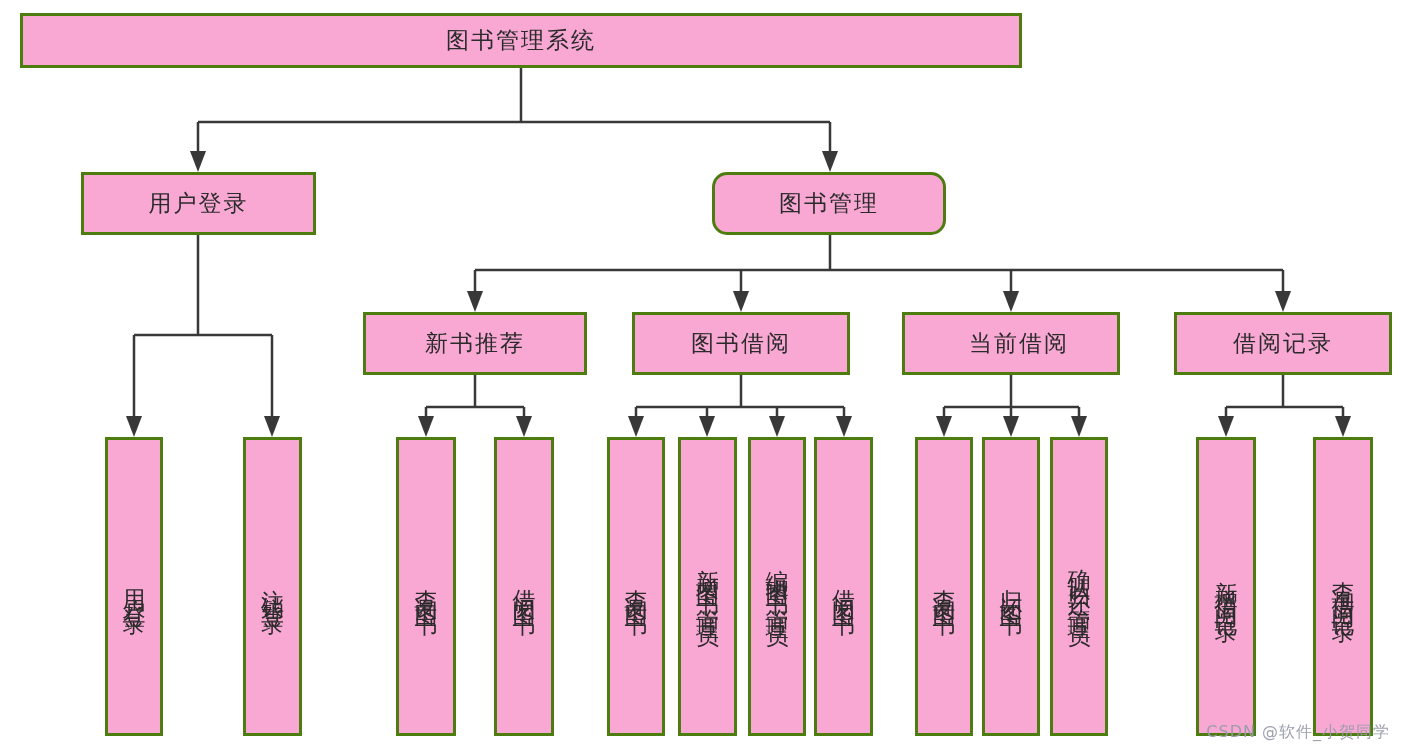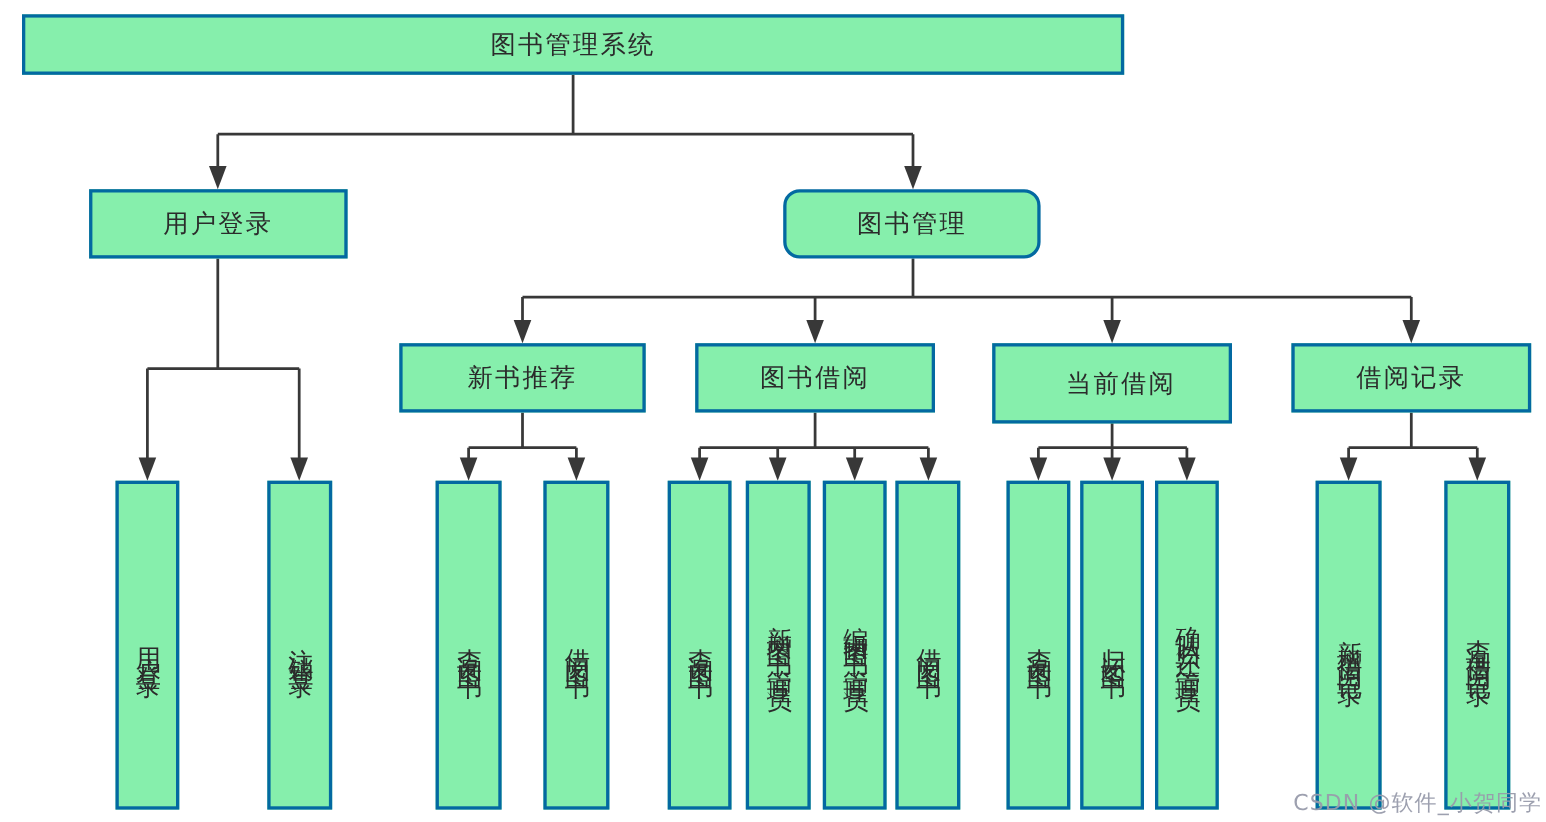--- a/index.html
+++ b/index.html
@@ -17,22 +17,22 @@
   }
   #connectors {
     position: absolute;
     left: 0;
     top: 0;
     pointer-events: none;
   }
   .node {
     position: absolute;
     box-sizing: border-box;
-    background: #86efac;
-    border: 3px solid #0369a1;
+    background: #f9a8d4;
+    border: 3px solid #4d7c0f;
     display: flex;
     align-items: center;
     justify-content: center;
     color: #2b2b2b;
     text-align: left;
   }
   .h-node {
     font-size: 23px;
     letter-spacing: 2px;
     white-space: nowrap;
@@ -41,23 +41,23 @@
     font-size: 23px;
     line-height: 1;
   }
   .v-node .vlabel {
     writing-mode: vertical-rl;
     letter-spacing: 8px;
     white-space: nowrap;
   }
   .watermark {
     position: absolute;
-    right: 3px;
+    right: 15px;
     bottom: 4px;
-    font-size: 20px;
+    font-size: 16px;
     letter-spacing: 1px;
     color: rgba(152, 155, 171, 0.95);
     z-index: 5;
     white-space: nowrap;
     text-align: center;
   }
 </style>
 </head>
 <body>
 
@@ -103,21 +103,21 @@
     </g>
   </svg>
 
   <div class="node h-node" style="left:20px; top:13px; width:1002px; height:55px;">图书管理系统</div>
 
   <div class="node h-node" style="left:81px; top:172px; width:235px; height:63px;">用户登录</div>
   <div class="node h-node" style="left:712px; top:172px; width:234px; height:63px;border-radius:15px;">图书管理</div>
 
   <div class="node h-node" style="left:363px; top:312px; width:224px; height:63px;">新书推荐</div>
   <div class="node h-node" style="left:632px; top:312px; width:218px; height:63px;">图书借阅</div>
-  <div class="node h-node" style="left:902px; top:312px; width:218px; height:73px;padding-left:16px;">当前借阅</div>
+  <div class="node h-node" style="left:902px; top:312px; width:218px; height:63px;padding-left:16px;">当前借阅</div>
   <div class="node h-node" style="left:1174px; top:312px; width:218px; height:63px;">借阅记录</div>
 
   <div class="node v-node" style="left:105px; top:437px; width:58px; height:299px;">
     <span class="vlabel">用户登录</span>
   </div>
   <div class="node v-node" style="left:243px; top:437px; width:59px; height:299px;">
     <span class="vlabel">注销登录</span>
   </div>
 
   <div class="node v-node" style="left:396px; top:437px; width:60px; height:299px;">

